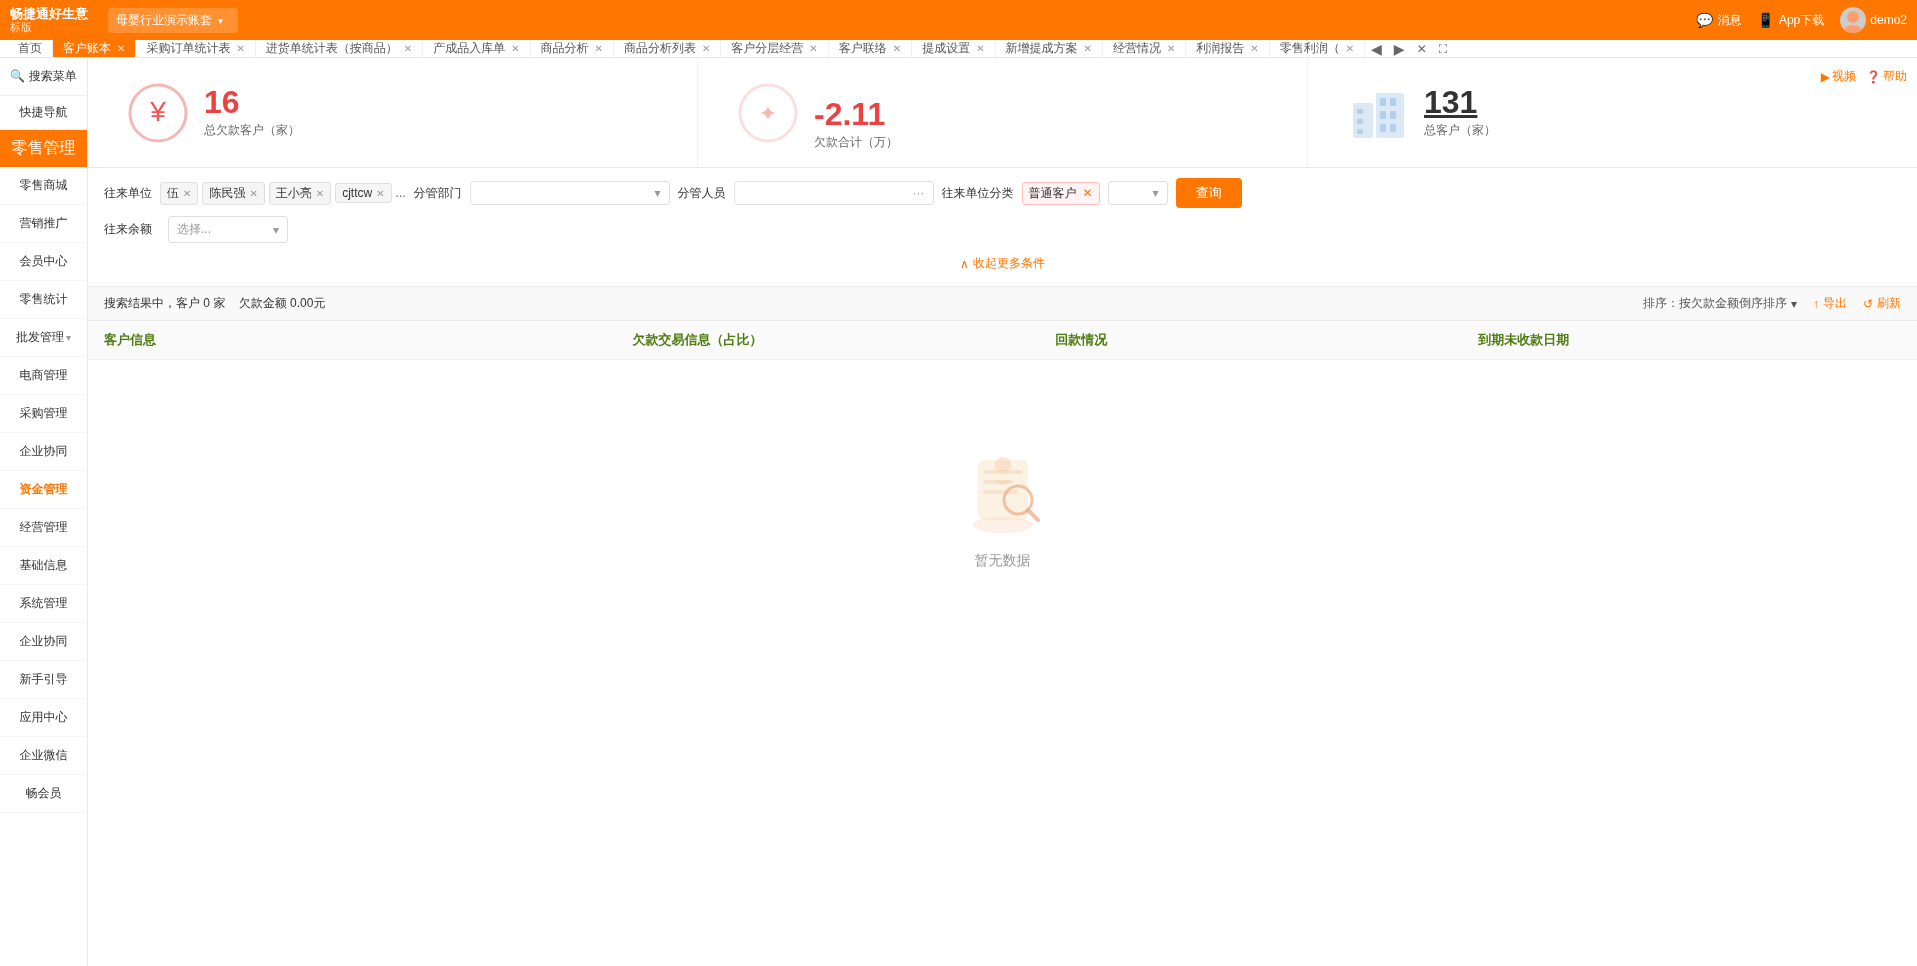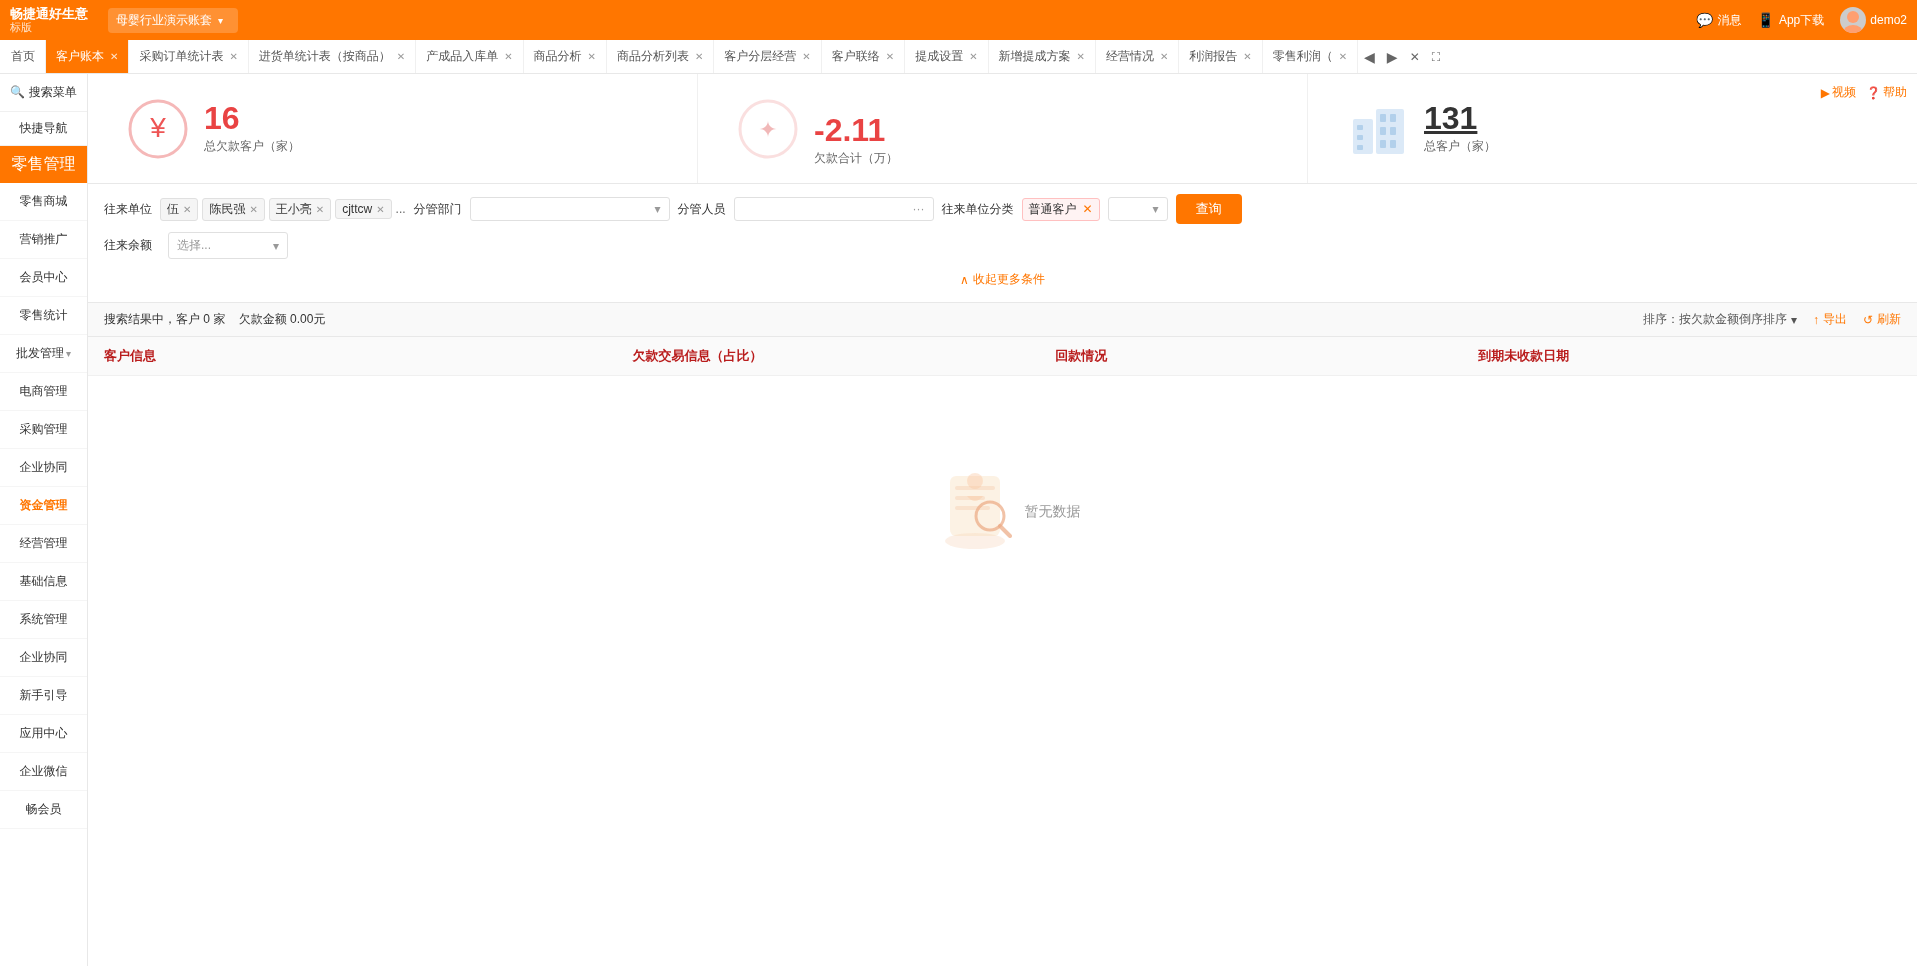--- a/index.html
+++ b/index.html
@@ -10,21 +10,21 @@
     .top-bar { display: flex; align-items: center; background: #ff7600; height: 40px; padding: 0 10px; flex-shrink: 0; }
     .logo-area { display: flex; align-items: center; width: 88px; flex-shrink: 0; }
     .logo-text { color: white; font-size: 11px; line-height: 1.2; }
     .workspace-selector { display: flex; align-items: center; background: rgba(255,255,255,0.2); border-radius: 4px; padding: 4px 8px; color: white; font-size: 12px; cursor: pointer; margin: 0 10px; min-width: 130px; }
     .workspace-selector .arrow { margin-left: 6px; font-size: 10px; }
     .top-bar-right { margin-left: auto; display: flex; align-items: center; gap: 16px; color: white; font-size: 12px; }
     .top-bar-right .btn { display: flex; align-items: center; gap: 4px; cursor: pointer; }
     .avatar { width: 26px; height: 26px; border-radius: 50%; background: #ccc; overflow: hidden; display: flex; align-items: center; justify-content: center; }
 
     
-    .tab-bar { display: flex; align-items: center; background: #fff; border-bottom: 1px solid #e8e8e8; height: 34px; padding: 0 1px; flex-shrink: 0; overflow: hidden; }
+    .tab-bar { display: flex; align-items: center; background: #fff; border-bottom: 1px solid #e8e8e8; height: 18px; padding: 0 8px; flex-shrink: 0; overflow: hidden; }
     .tab-item { display: flex; align-items: center; padding: 0 10px; height: 34px; font-size: 12px; cursor: pointer; white-space: nowrap; border-right: 1px solid #f0f0f0; color: #555; flex-shrink: 0; }
     .tab-item.active { background: #ff7600; color: white; }
     .tab-item .tab-close { margin-left: 6px; font-size: 10px; color: #999; cursor: pointer; }
     .tab-item.active .tab-close { color: rgba(255,255,255,0.8); }
     .tab-nav-btn { padding: 0 6px; cursor: pointer; color: #666; font-size: 14px; flex-shrink: 0; }
 
     
     .main-layout { display: flex; flex: 1; overflow: hidden; }
 
     
@@ -66,28 +66,28 @@
 
     
     .result-bar { background: #f9f9f9; padding: 8px 16px; display: flex; align-items: center; justify-content: space-between; border-bottom: 1px solid #e8e8e8; flex-shrink: 0; }
     .result-info { font-size: 12px; color: #333; }
     .result-actions { display: flex; align-items: center; gap: 16px; font-size: 12px; color: #555; }
     .result-sort { display: flex; align-items: center; gap: 4px; cursor: pointer; }
     .result-btn { display: flex; align-items: center; gap: 4px; cursor: pointer; color: #ff7600; }
 
     
     .table-area { flex: 1; overflow-y: auto; background: #fff; }
-    .table-header { display: flex; align-items: center; padding: 10px 16px; border-bottom: 1px solid #f0f0f0; background: #fafafa; font-size: 13px; color: #b91c1c; font-weight: bold; }
+    .table-header { display: flex; align-items: center; padding: 10px 16px; border-bottom: 1px solid #f0f0f0; background: #fafafa; font-size: 13px; color: #4d7c0f; font-weight: bold; }
     .col-customer { flex: 2.5; }
     .col-debt { flex: 2; }
     .col-repay { flex: 2; }
     .col-date { flex: 2; }
 
     
-    .empty-state { display: flex; align-items: center; justify-content: center; padding: 80px 0; }
+    .empty-state { display: flex; flex-direction: column; align-items: center; justify-content: center; padding: 80px 0; }
     .empty-icon { width: 100px; height: 100px; opacity: 0.6; }
     .empty-text { color: #999; font-size: 14px; margin-top: 12px; }
 
     
     .query-btn { background: #ff7600; color: white; border: none; border-radius: 4px; padding: 6px 20px; font-size: 13px; cursor: pointer; white-space: nowrap; }
 
     
     .people-select { display: flex; align-items: center; border: 1px solid #e0e0e0; border-radius: 3px; padding: 4px 8px; font-size: 12px; color: #999; cursor: pointer; min-width: 200px; }
 
     .highlight-tag { background: #fff3f3; border: 1px solid #ffc0c0; border-radius: 3px; padding: 2px 6px; font-size: 12px; color: #333; display: flex; align-items: center; gap: 6px; }

